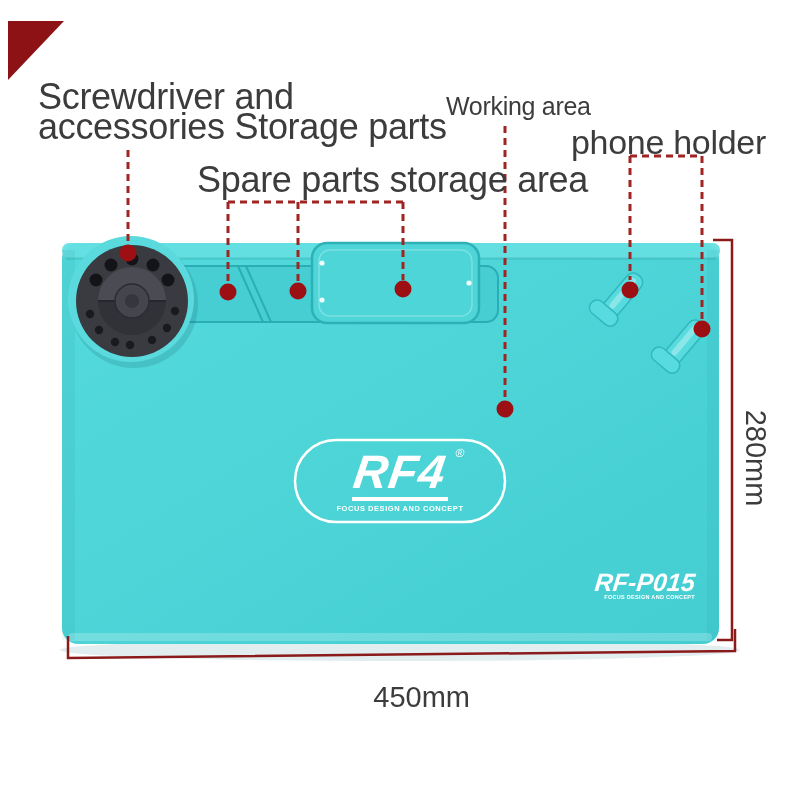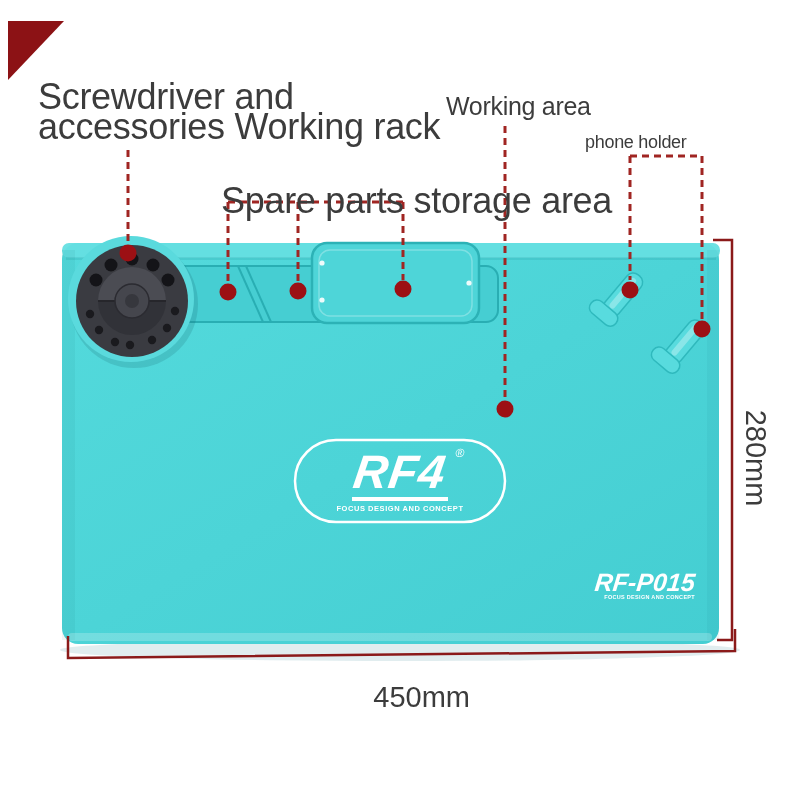--- a/index.html
+++ b/index.html
@@ -123,25 +123,25 @@
       <circle cx="630" cy="290" r="8.5"></circle>
       <circle cx="702" cy="329" r="8.5"></circle>
     </g>
 
     <path d="M713 240 H732 V640 H717" fill="none" stroke="#8B1A1A" stroke-width="2.5"></path>
     <path d="M68 636 V658 L735 651 V629" fill="none" stroke="#8B1A1A" stroke-width="2.5"></path>
   </svg>
 
   <div class="label" style="left:38px;top:82px;">
     <div>Screwdriver and</div>
-    <div>accessories Working rack</div>
+    <div>accessories Storage parts</div>
   </div>
-  <div class="label" style="left:197px;top:186px;margin-left:24px;">Spare parts storage area</div>
+  <div class="label" style="left:197px;top:165px;">Spare parts storage area</div>
   <div class="label" style="left:446px;top:91px;font-size:25px;">Working area</div>
-  <div class="label" style="left:585px;top:127px;font-size:18px;text-align:center;">phone holder</div>
+  <div class="label" style="left:571px;top:127px;font-size:34px;text-align:center;">phone holder</div>
 
   <div class="dim" id="dim-width">450mm</div>
   <div class="dim" id="dim-height">280mm</div>
 
   <div class="logo">
     <div class="brand-row">
       <span class="brand">RF4</span>
       <span class="rmark">®</span>
     </div>
     <div class="logo-bar"></div>

